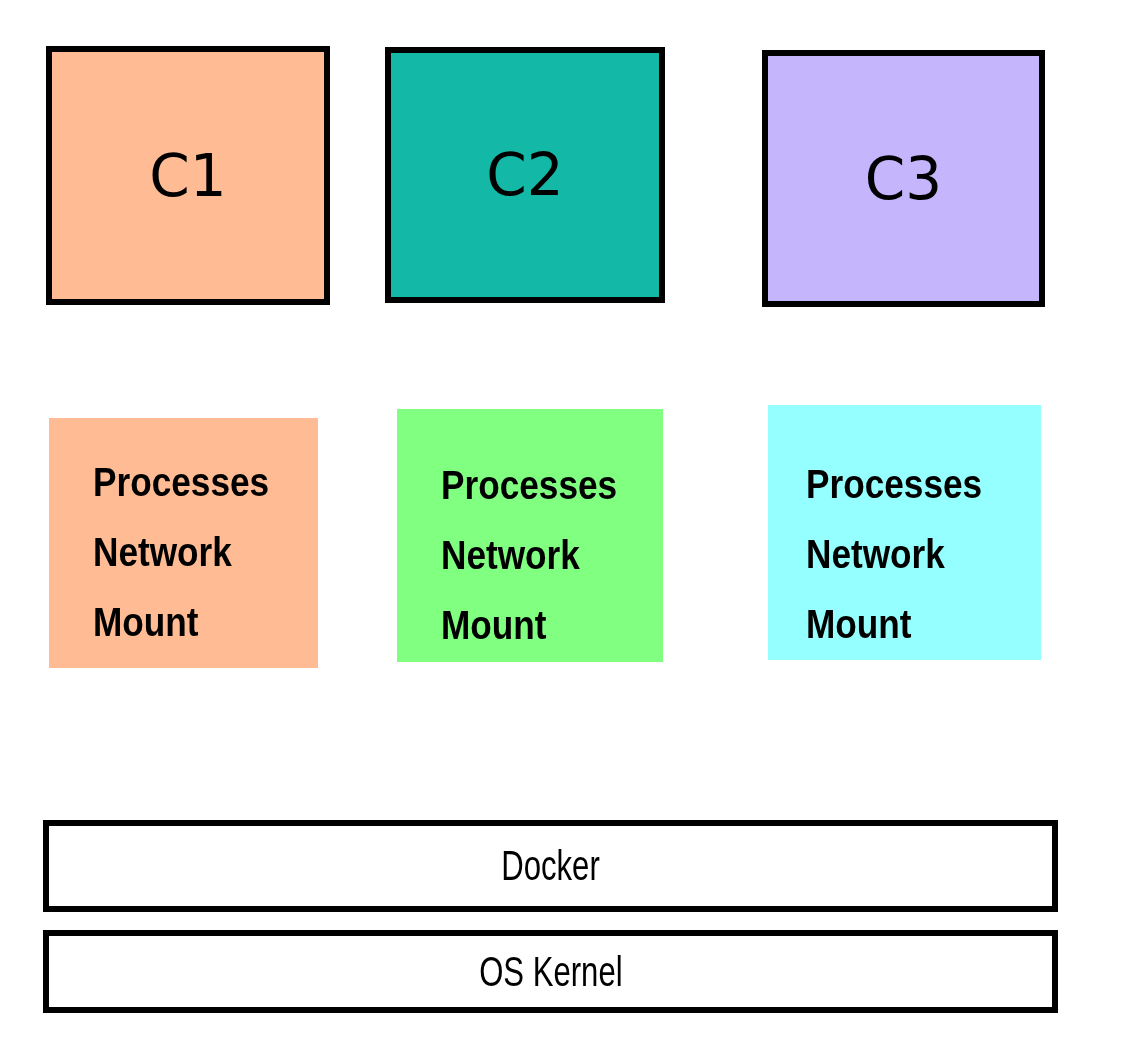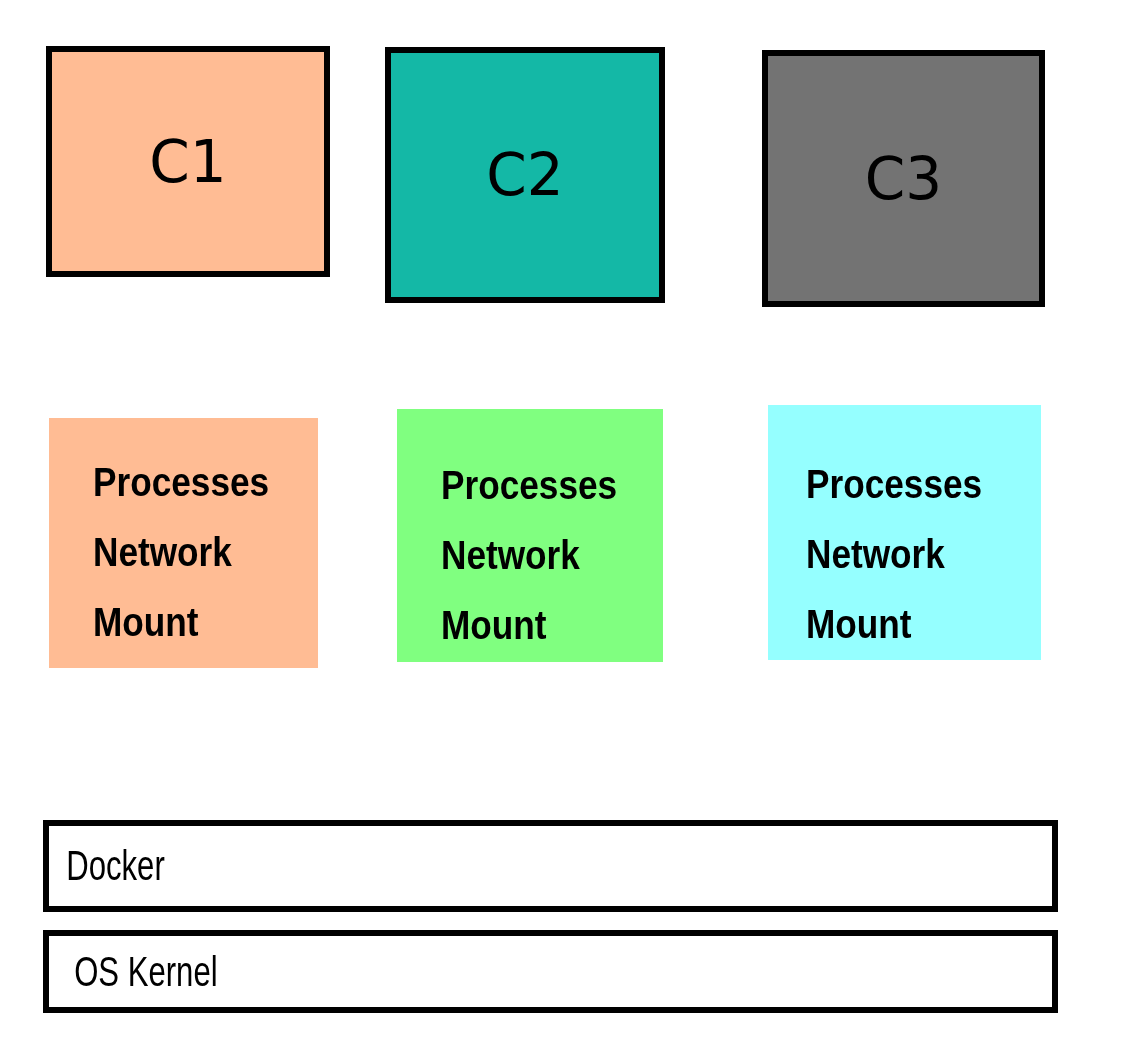--- a/index.html
+++ b/index.html
@@ -59,45 +59,46 @@
   }
 
   
   .layer-bar {
     position: absolute;
     box-sizing: border-box;
     border: 6px solid #000000;
     background: #ffffff;
     display: flex;
     align-items: center;
+    justify-content: center;
   }
   .layer-label {
     font-family: "Liberation Sans Narrow", "Liberation Sans", sans-serif;
     font-size: 42px;
     font-weight: 400;
     color: #000000;
     line-height: 1;
     white-space: nowrap;
     transform: scaleX(0.74);
   }
 </style>
 </head>
 <body>
 
 <div id="canvas">
 
-  <div class="container-box" style="left:46px; top:46px; width:284px; height:231px; background:#FFBC94;">
+  <div class="container-box" style="left:46px; top:46px; width:284px; height:259px; background:#FFBC94;">
     <span class="container-label">C1</span>
   </div>
 
   <div class="container-box" style="left:385px; top:47px; width:280px; height:256px; background:#14b8a6;">
     <span class="container-label">C2</span>
   </div>
 
-  <div class="container-box" style="left:762px; top:50px; width:283px; height:257px; background:#737373;">
+  <div class="container-box" style="left:762px; top:50px; width:283px; height:257px; background:#c4b5fd;">
     <span class="container-label">C3</span>
   </div>
 
   <div class="ns-block" style="left:49px; top:418px; width:269px; height:250px; background:#FFBC94; padding:28px 0 0 28px;">
     <ul class="ns-list">
       <li class="ns-item" style="margin-bottom:30px;">Processes</li>
       <li class="ns-item" style="margin-bottom:30px;">Network</li>
       <li class="ns-item">Mount</li>
     </ul>
   </div>

